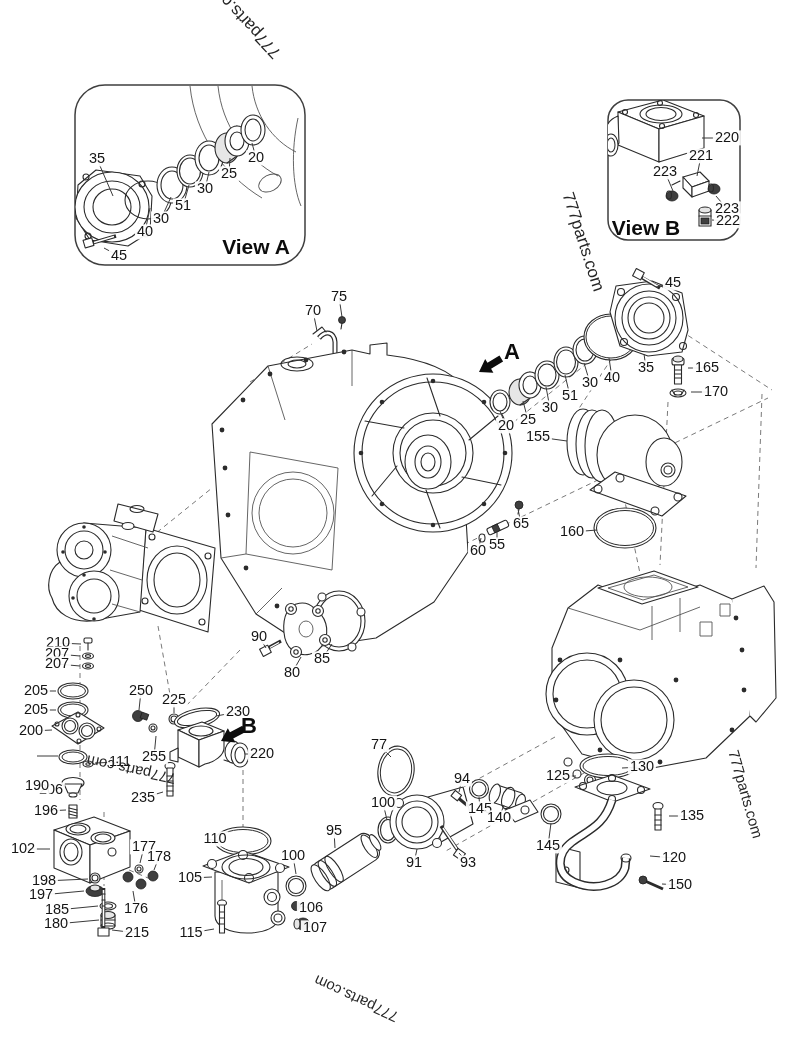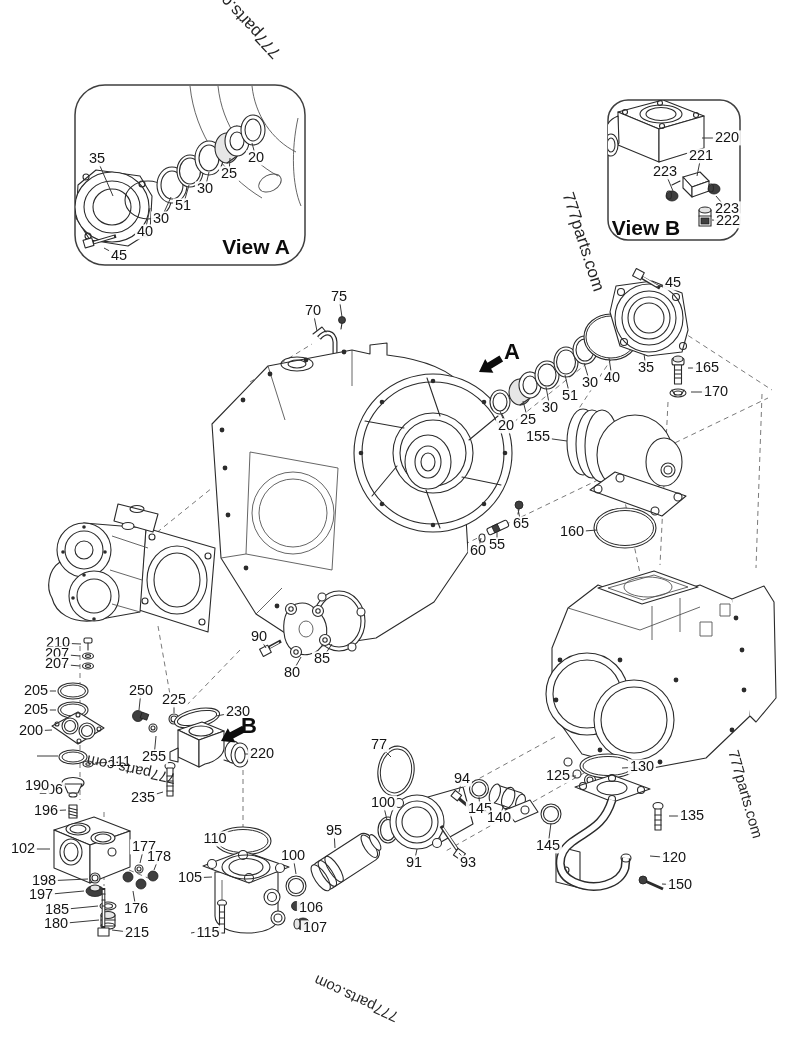--- a/index.html
+++ b/index.html
@@ -794,21 +794,21 @@
       <div class="callout" style="left: 44px; top: 881px;">198</div>
       <div class="callout" style="left: 41px; top: 895px;">197</div>
       <div class="callout" style="left: 57px; top: 910px;">185</div>
       <div class="callout" style="left: 56px; top: 924px;">180</div>
       <div class="callout" style="left: 137px; top: 933px;">215</div>
       <div class="callout" style="left: 136px; top: 909px;">176</div>
       <div class="callout" style="left: 144px; top: 847px;">177</div>
       <div class="callout" style="left: 159px; top: 857px;">178</div>
       <div class="callout" style="left: 215px; top: 839px;">110</div>
       <div class="callout" style="left: 190px; top: 878px;">105</div>
-      <div class="callout" style="left: 208px; top: 933px; text-align: center;">115</div>
+      <div class="callout" style="left: 191px; top: 933px; text-align: center;">115</div>
       <div class="callout" style="left: 334px; top: 831px;">95</div>
       <div class="callout" style="left: 293px; top: 856px;">100</div>
       <div class="callout" style="left: 311px; top: 908px;">106</div>
       <div class="callout" style="left: 315px; top: 928px;">107</div>
       <div class="callout" style="left: 379px; top: 745px;">77</div>
       <div class="callout" style="left: 383px; top: 803px;">100</div>
       <div class="callout" style="left: 414px; top: 863px;">91</div>
       <div class="callout" style="left: 468px; top: 863px;">93</div>
       <div class="callout" style="left: 462px; top: 779px;">94</div>
       <div class="callout" style="left: 480px; top: 809px;">145</div>

